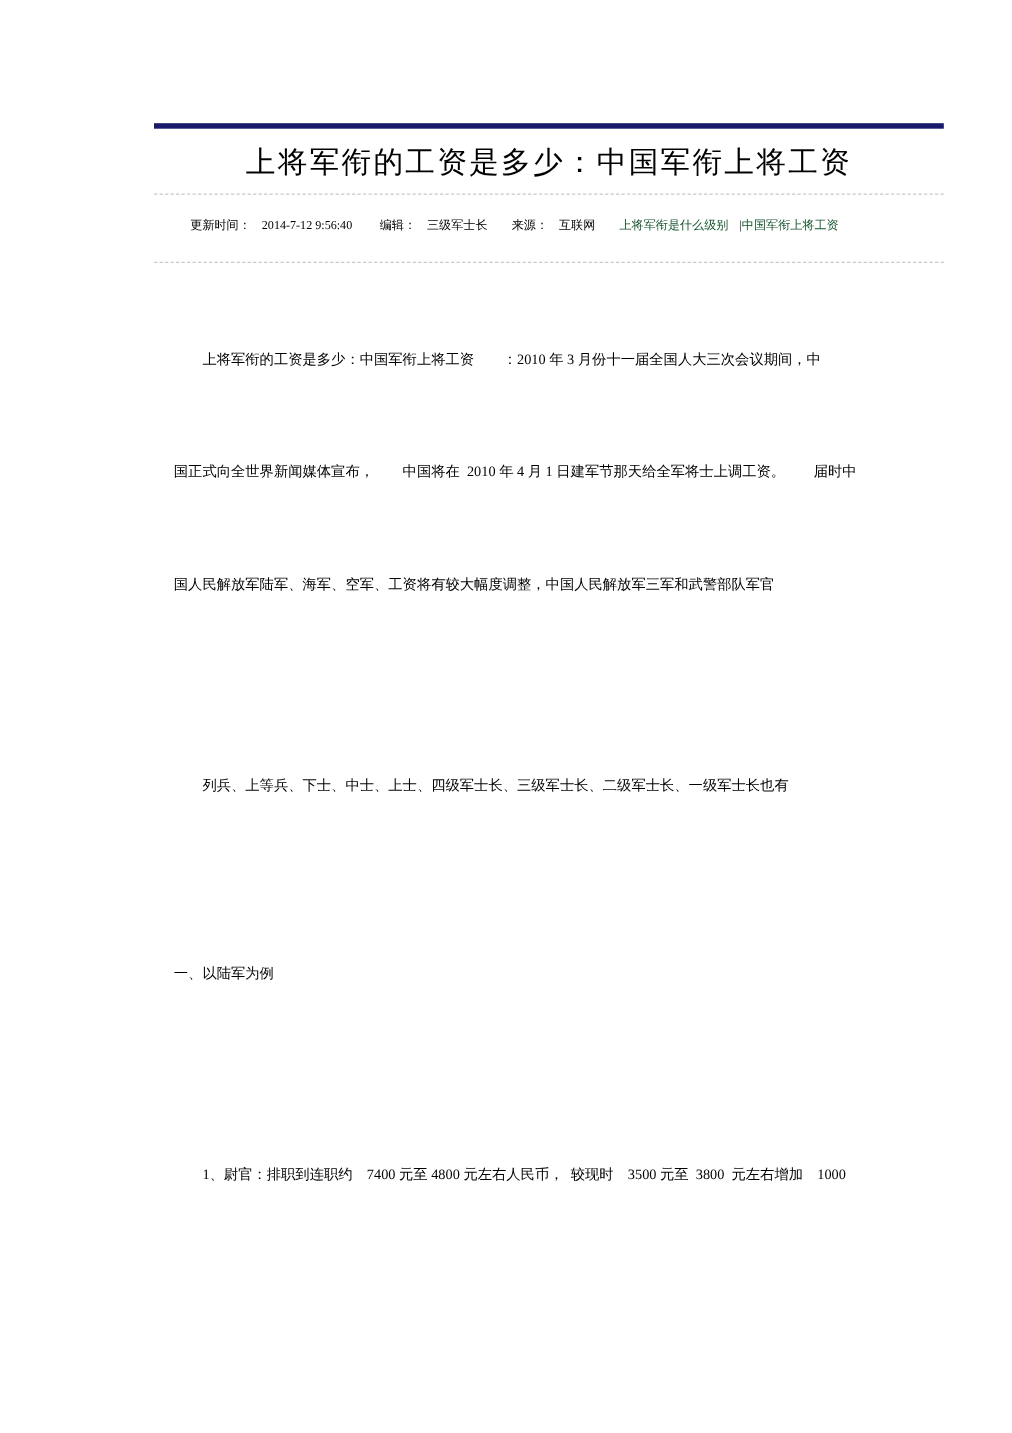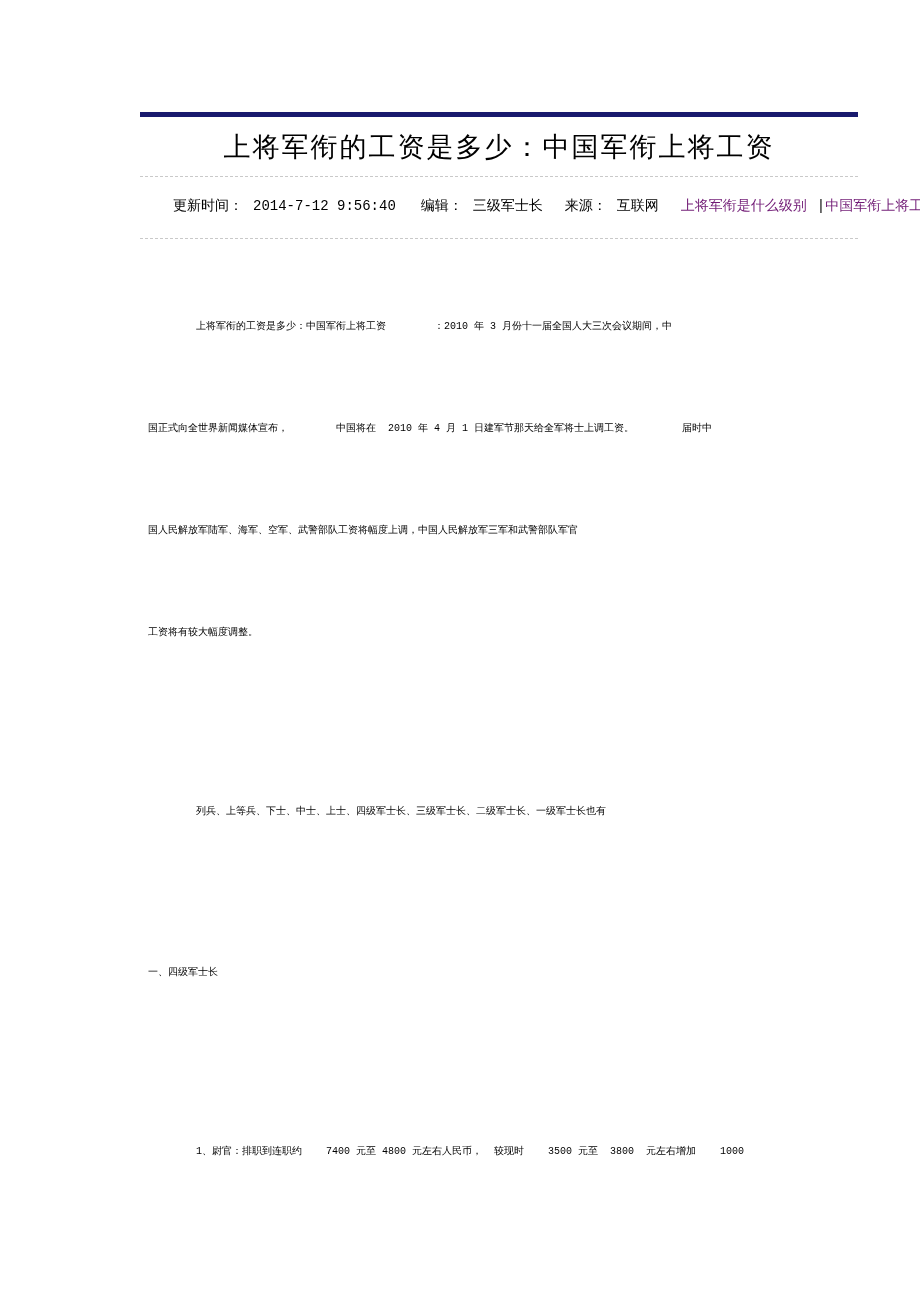--- a/index.html
+++ b/index.html
@@ -1,47 +1,47 @@
 <!DOCTYPE html>
 <html><head>
 <meta charset="utf-8">
 <style>
   html,body{margin:0;padding:0;background:#ffffff;}
   .page{
     position:relative;width:920px;height:1303px;background:#ffffff;
-    font-family:Liberation Mono, monospace;color:#000;
+    font-family:Liberation Serif, serif;color:#000;
     overflow:hidden;
   }
   .top-rule{
     position:absolute;left:140px;top:112px;width:718px;height:5px;
     background:#191a6e;border:0;
   }
   .doc-title{
     position:absolute;left:140px;top:129px;width:718px;
     text-align:center;font-size:27px;letter-spacing:2px;font-weight:normal;margin:0;
   }
   .sep{
     position:absolute;left:140px;width:718px;height:0;
     border-top:1px dashed #c9c9c9;
   }
   .sep-1{top:176px;}
   .sep-2{top:238px;}
   .meta-row{
     position:absolute;left:173px;top:197px;width:700px;
-    font-size:14px;white-space:pre;display:flex;align-items:baseline;
+    font-size:11px;white-space:pre;display:flex;align-items:baseline;
   }
   .meta-row span{display:inline-block;}
   .m-gap-s{margin-right:10px;}
   .m-gap-m{margin-right:22px;}
   .m-gap-l{margin-right:25px;}
-  .meta-link{color:#701a75;text-decoration:none;text-align:center;}
+  .meta-link{color:#14532d;text-decoration:none;text-align:center;}
   .body-col{
     position:absolute;left:140px;top:236px;width:740px;
   }
-  .para{font-size:10px;line-height:33px;white-space:pre;margin:8px;}
+  .para{font-size:13px;line-height:33px;white-space:pre;margin:18px;}
   .para .line{white-space:pre;}
   .p1{margin-top:6px;line-height:34px;}
   .p2{margin-top:14px;line-height:32px;}
   .p3{margin-top:-10px;line-height:33px;}
   .p4{margin-top:14px;}
 </style>
 </head>
 <body>
 
 <div class="page">
@@ -64,30 +64,29 @@
     <span class="meta-link">中国军衔上将工资</span>
   </div>
 
   <div class="sep sep-2"></div>
 
   <div class="body-col">
 
     <div class="para p1">
       <div class="line">        上将军衔的工资是多少：中国军衔上将工资        ：2010 年 3 月份十一届全国人大三次会议期间，中</div>
       <div class="line">国正式向全世界新闻媒体宣布，        中国将在  2010 年 4 月 1 日建军节那天给全军将士上调工资。        届时中</div>
-      <div class="line">国人民解放军陆军、海军、空军、武警部队工资将幅度上调，中国人民解放军三军和武警部队军官</div>
-      <div class="line">工资将有较大幅度调整。</div>
+      <div class="line">国人民解放军陆军、海军、空军、工资将有较大幅度调整，中国人民解放军三军和武警部队军官</div>
     </div>
 
     <div class="para p2">
       <div class="line">        列兵、上等兵、下士、中士、上士、四级军士长、三级军士长、二级军士长、一级军士长也有</div>
     </div>
 
     <div class="para p3">
-      <div class="line">一、四级军士长</div>
+      <div class="line">一、以陆军为例</div>
     </div>
 
     <div class="para p4">
       <div class="line">        1、尉官：排职到连职约    7400 元至 4800 元左右人民币，  较现时    3500 元至  3800  元左右增加    1000</div>
       
     </div>
 
   </div>
 </div>
 

